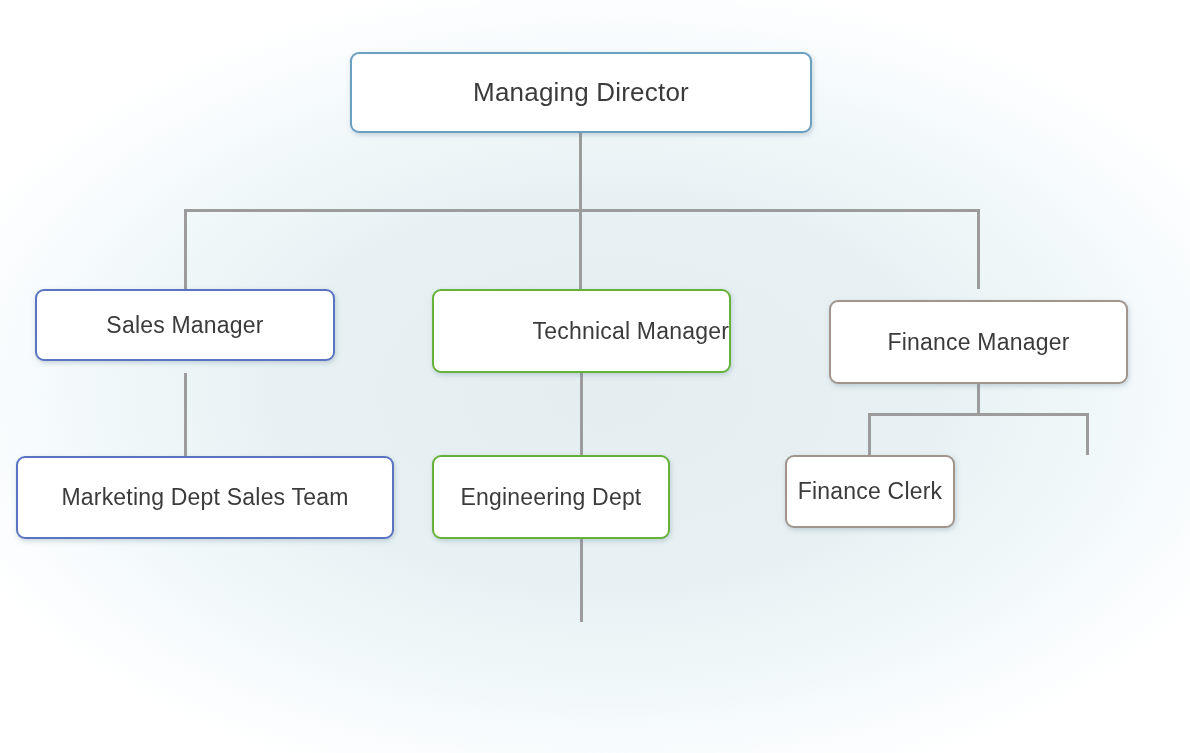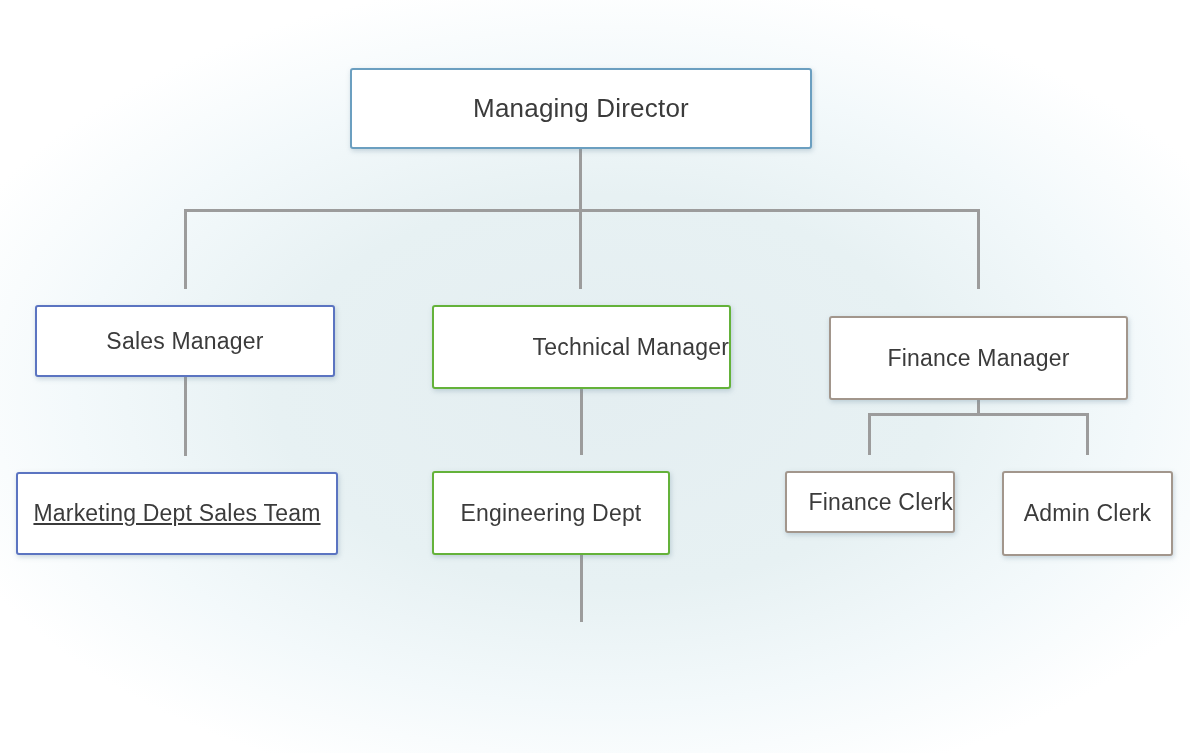--- a/index.html
+++ b/index.html
@@ -15,44 +15,43 @@
     overflow: hidden;
     background:
       radial-gradient(ellipse 62% 58% at 51% 52%,
         #e4eef1 0%, #e7f1f3 45%, #f3f9fb 72%, #ffffff 95%);
   }
   .node {
     position: absolute;
     box-sizing: border-box;
     background: #ffffff;
     border: 2px solid #999999;
-    border-radius: 3px;
+    border-radius: 9px;
     display: flex;
     align-items: center;
     justify-content: center;
     color: #3b3b3b;
     font-size: 23px;
     letter-spacing: 0.2px;
     box-shadow: 1px 2px 5px rgba(110, 140, 160, 0.35);
     white-space: nowrap;
     cursor: default;
-    margin-top: 16px;
   }
   .connector {
     position: absolute;
     background: #9c9c9c;
   }
   
   #node-managing-director   { left: 350px; top:  52px; width: 462px; height: 81px; font-size: 26px; }
   #node-sales-manager       { left:  35px; top: 289px; width: 300px; height: 72px; }
   #node-technical-manager   { left: 432px; top: 289px; width: 299px; height: 84px; }
   #node-finance-manager     { left: 829px; top: 300px; width: 299px; height: 84px; }
-  #node-marketing-dept-sales-team { left: 16px;  top: 456px; width: 322px; height: 83px; text-decoration: underline; }
+  #node-marketing-dept-sales-team { left: 16px;  top: 456px; width: 378px; height: 83px; }
   #node-engineering-dept    { left: 432px; top: 455px; width: 238px; height: 84px; }
-  #node-finance-clerk       { left: 785px; top: 455px; width: 170px; height: 62px; justify-content: flex-end; }
+  #node-finance-clerk       { left: 785px; top: 455px; width: 170px; height: 73px; }
   #node-admin-clerk         { left: 1002px; top: 455px; width: 171px; height: 85px; }
   #node-project-service-team{ left: 431px; top: 622px; width: 301px; height: 84px; }
 
   #conn-md-drop        { left: 579px; top: 133px; width: 3px; height: 156px; }  
   #conn-tier1-rail     { left: 184px; top: 209px; width: 796px; height: 3px; }
   #conn-sales-drop     { left: 184px; top: 209px; width: 3px; height: 80px; }
   #conn-finance-drop   { left: 977px; top: 209px; width: 3px; height: 80px; }
   #conn-sales-child    { left: 184px; top: 373px; width: 3px; height: 83px; }
   #conn-tech-child     { left: 580px; top: 373px; width: 3px; height: 82px; }
   #conn-eng-child      { left: 580px; top: 539px; width: 3px; height: 83px; }
@@ -99,18 +98,15 @@
   </div>
 
   <div class="node" id="node-engineering-dept" style="border-color: rgb(100, 178, 58);">
     <span>Engineering Dept</span>
   </div>
 
   <div class="node" id="node-finance-clerk" style="border-color: rgb(162, 150, 140);">
     <span>Finance Clerk</span>
   </div>
 
-  <div class="node" id="node-admin-clerk" style="border-color: rgb(162, 150, 140);">
-    <span>Admin Clerk</span>
-  </div>
 
 
 </div>
 
 </body></html>

